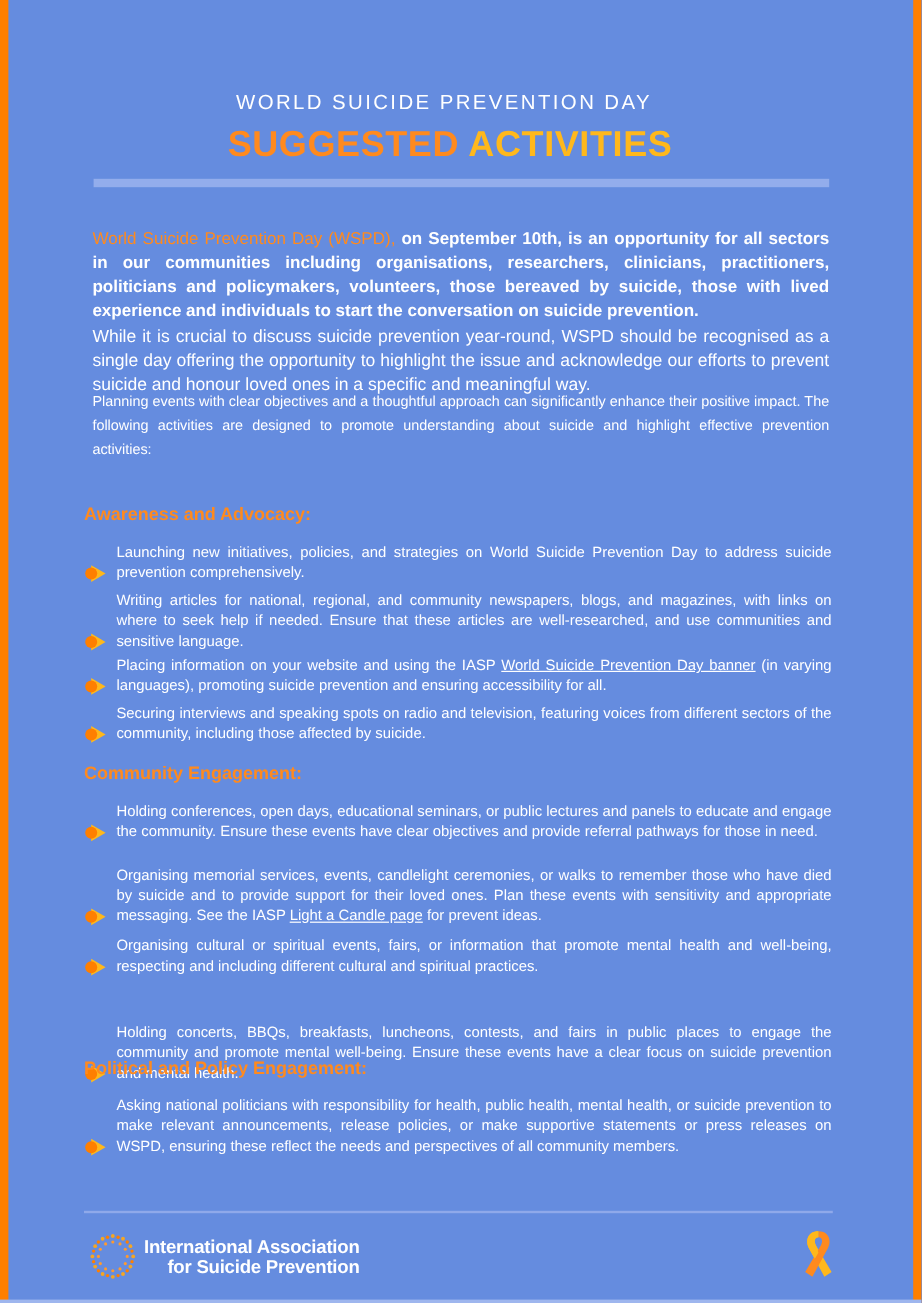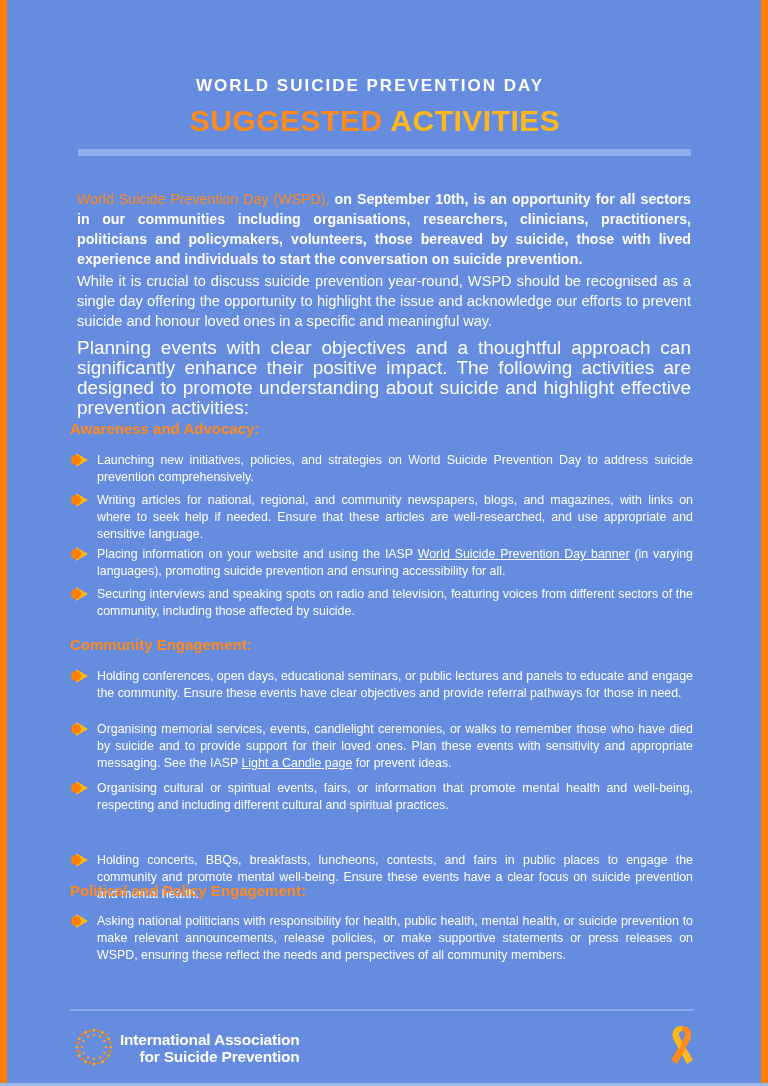--- a/index.html
+++ b/index.html
@@ -13,47 +13,47 @@
   .page {
     position: absolute; left: 7px; top: 0; width: 754px; height: 1083px;
     background: #658cdf;
   }
   .border-left { position: absolute; left: 0; top: 0; width: 7px; height: 1086px; background: #ff7f00; }
   .border-right { position: absolute; right: 0; top: 0; width: 7px; height: 1086px; background: #ff7f00; }
   .bottom-line { position: absolute; left: 0; bottom: 0; width: 768px; height: 3px; background: #9eb6ee; }
 
   .kicker {
     position: absolute; top: 76px; left: 0; width: 740px; text-align: center;
-    font-size: 17px; letter-spacing: 2px; color: #ffffff; font-weight: bold;
+    font-size: 17px; letter-spacing: 2px; color: #ffffff;
   }
   .title {
     position: absolute; top: 104px; left: 0; width: 750px; text-align: center;
     font-size: 30px; font-weight: bold; letter-spacing: 0.5px;
   }
   .title .t1 { color: #ff8a1e; }
   .title .t2 { color: #ffb81c; }
   .title-rule {
     position: absolute; top: 149px; left: 78px; width: 613px; height: 7px;
     background: #93adec;
   }
 
   .intro {
     position: absolute; left: 77px; width: 614px;
     font-size: 14.2px; line-height: 20px; text-align: justify;
   }
   .intro.p1 { top: 189px; font-weight: bold; }
   .intro.p1 .lead { color: #ff8a1e; font-weight: normal; }
   .intro.p2 { top: 271px; font-size: 14.6px; line-height: 20px; }
-  .intro.p3 { top: 338px; font-size: 19px; line-height: 20px; }
+  .intro.p3 { top: 324px; font-size: 12px; line-height: 20px; }
 
   .section-title {
     position: absolute; left: 70px; font-size: 15px; font-weight: bold; color: #ff8a1e; text-align: right;
   }
   .item {
-    position: absolute; left: 68px; width: 625px; display: flex; align-items: flex-start;
+    position: absolute; left: 68px; width: 625px; display: flex; align-items: flex-end;
   }
   .item .bullet {
     width: 22px; flex: 0 0 22px; height: 16px; position: relative;
   }
   .item .bullet svg { position: absolute; left: 0; top: 0; }
   .item .text {
     margin-left: 7px; font-size: 12.4px; line-height: 17px; text-align: justify; flex: 1;
   }
   .item .text a { color: #ffffff; text-decoration: underline; }
 
@@ -97,21 +97,21 @@
     </span>
   <span class="text">Launching new initiatives, policies, and strategies on World Suicide Prevention Day to address suicide prevention comprehensively.</span>
 </div>
 <div class="item" style="top:492px">
   <span class="bullet">
       <svg width="22" height="16">
         <polygon points="8,1 20,8 8,15" fill="#ffb81c"></polygon>
         <circle cx="8" cy="8" r="5" fill="#ff7f00"></circle>
       </svg>
     </span>
-  <span class="text">Writing articles for national, regional, and community newspapers, blogs, and magazines, with links on where to seek help if needed. Ensure that these articles are well-researched, and use appropriate and sensitive language.</span>
+  <span class="text">Writing articles for national, regional, and community newspapers, blogs, and magazines, with links on where to seek help if needed. Ensure that these articles are well-researched, and use communities and sensitive language.</span>
 </div>
 <div class="item" style="top:546px">
   <span class="bullet">
       <svg width="22" height="16">
         <polygon points="8,1 20,8 8,15" fill="#ffb81c"></polygon>
         <circle cx="8" cy="8" r="5" fill="#ff7f00"></circle>
       </svg>
     </span>
   <span class="text"><span>Placing information on your website and using the IASP </span><a href="#">World Suicide Prevention Day banner</a><span> (in varying languages), promoting suicide prevention and ensuring accessibility for all.</span></span>
 </div>

